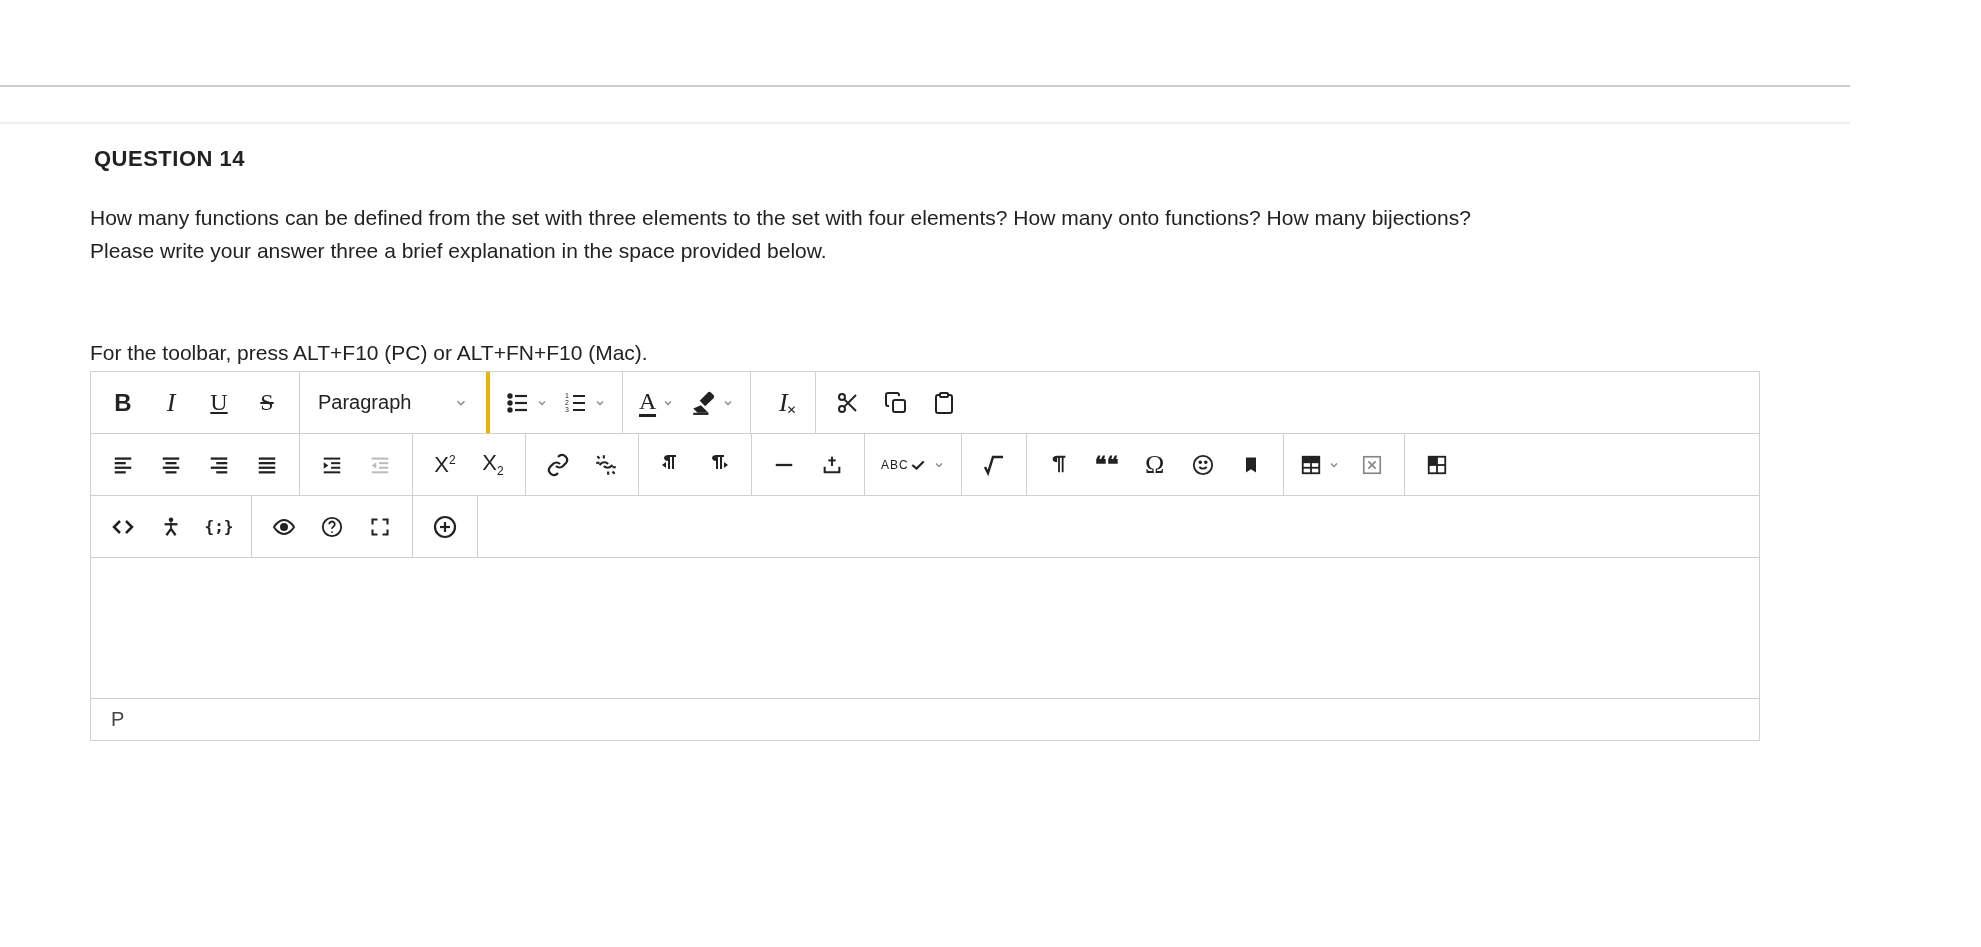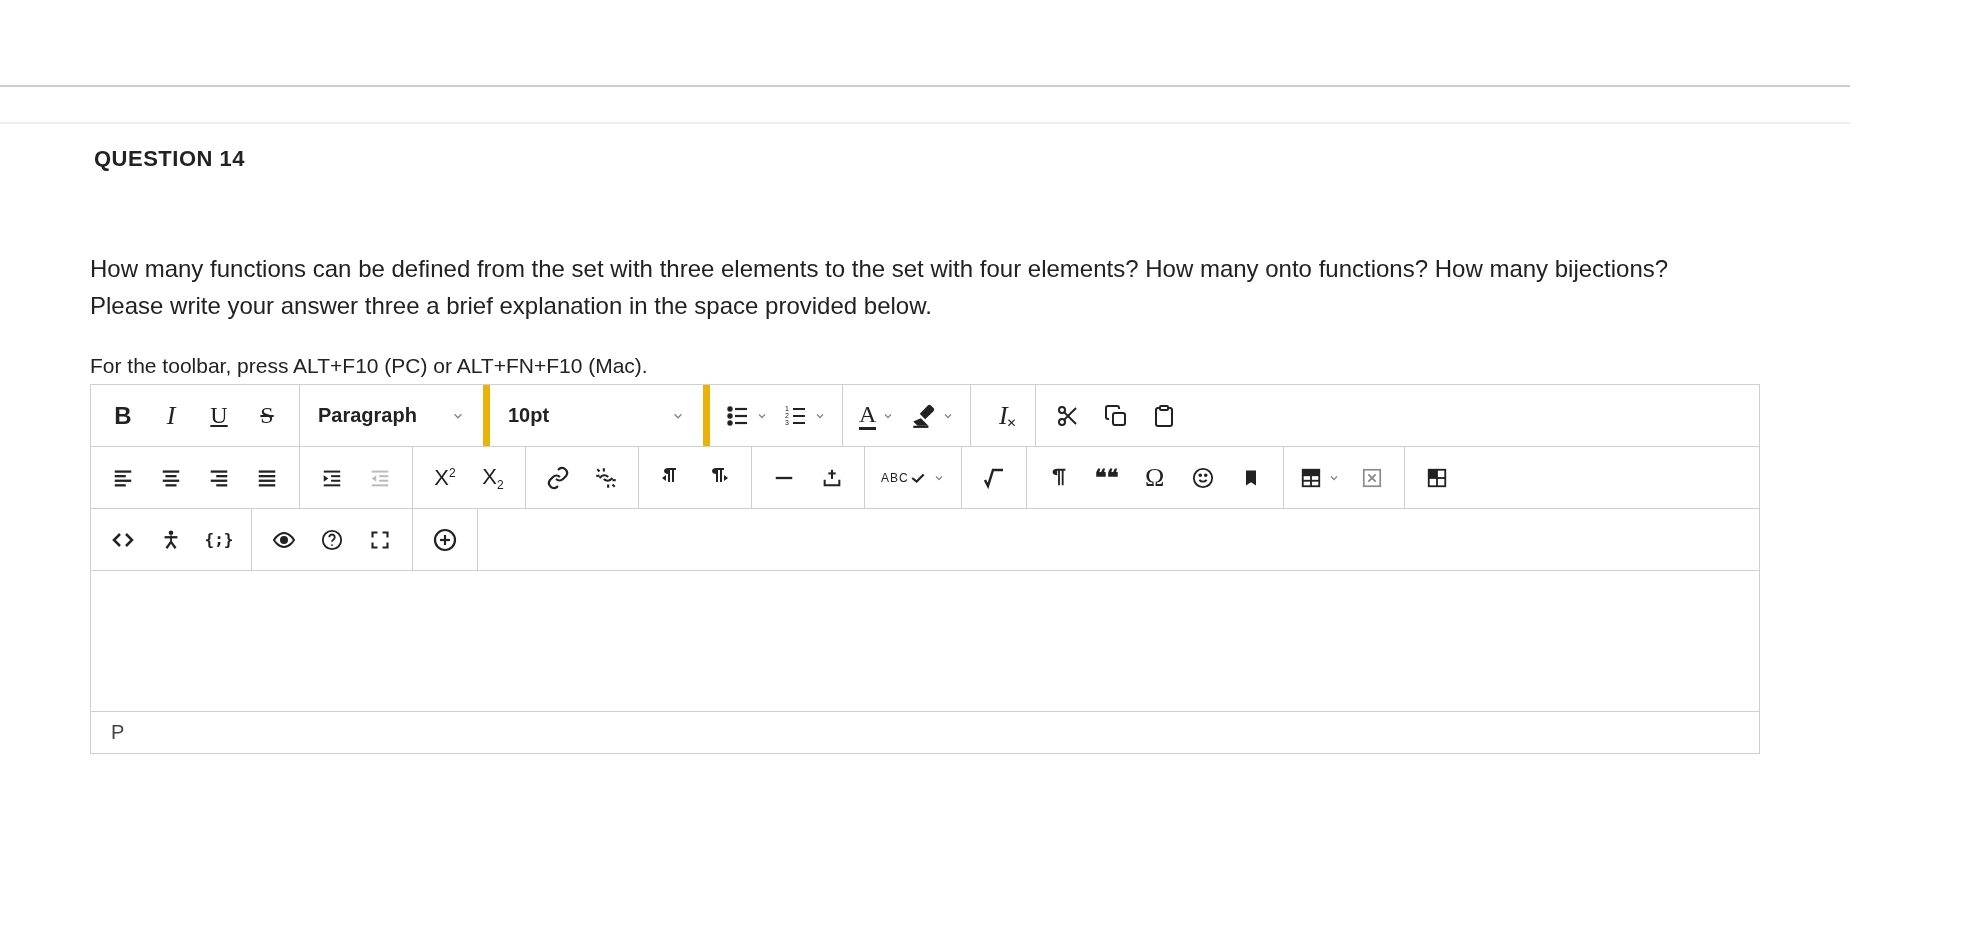--- a/index.html
+++ b/index.html
@@ -2,28 +2,28 @@
 <html><head>
 <meta charset="utf-8">
 <style>
 * { box-sizing: border-box; margin: 0; padding: 0; }
 body { font-family: -apple-system, BlinkMacSystemFont, "Segoe UI", Helvetica, Arial, sans-serif; color: #222; background: #fff; }
 .page { width: 1850px; }
 .hr-top { border: none; border-top: 2px solid #ccc; margin-top: 85px; }
 .hr-sub { border: none; border-top: 2px solid #eee; margin-top: 35px; }
 .content { padding: 18px 90px 0 90px; }
 .qtitle { font-weight: 700; font-size: 22px; letter-spacing: .5px; padding: 4px 0 30px 4px; }
-.qbody { font-size: 24px; line-height: 1.55; padding: 0 0 30px 0; margin-top: 48px; }
-.toolbar-hint { font-size: 21px; padding: 0 0 6px 0; }
+.qbody { font-size: 21px; line-height: 1.55; padding: 0 0 30px 0; }
+.toolbar-hint { font-size: 21px; padding: 0 0 6px 0; margin-top: 44px; }
 .editor { border: 1px solid #cfcfcf; margin-top: 0px; }
 .row { display: flex; align-items: stretch; border-bottom: 1px solid #cfcfcf; height: 62px; }
 .group { display: flex; align-items: center; border-right: 1px solid #cfcfcf; padding: 0 8px; }
 .group:last-child { border-right: none; }
 .btn { width: 48px; height: 48px; display: flex; align-items: center; justify-content: center; color: #222; font-size: 22px; cursor: pointer; border-radius: 3px; }
-.sel { display: flex; align-items: center; height: 100%; padding: 0 18px 0 18px; border-right: 7px solid #eab308; gap: 27px; cursor: pointer; font-size: 20px; min-width: 190px; font-weight: bold; }
+.sel { display: flex; align-items: center; height: 100%; padding: 0 18px 0 18px; border-right: 4px solid #eab308; gap: 27px; cursor: pointer; font-size: 20px; min-width: 190px; }
 .sel .lbl { flex: 1; }
 .chev { color: #888; }
 .combo { display: flex; align-items: center; gap: 6px; padding: 0 8px; cursor: pointer; }
 .canvas { height: 140px; }
 .status { height: 42px; display: flex; align-items: center; padding: 0 20px; font-size: 20px; color: #444; border-top: 1px solid #cfcfcf;}
 svg { display: block; }
 .txtA { font-family: "Times New Roman", serif; font-size: 24px; }
 .hl-under { border-bottom: 3px solid #222; padding-bottom: 1px; display:inline-block; line-height:1;}
 .smallcode { font-family: Menlo, monospace; font-size: 16px; font-weight: 600; }
 </style>
@@ -59,28 +59,20 @@
             </div>
         </div>
         <div class="sel">
           <span class="lbl">Paragraph</span>
           <span class="chev">
               <svg width="14" height="14" viewBox="0 0 24 24" stroke="#888" stroke-width="2.5" fill="none">
                 <polyline points="6 9 12 15 18 9"></polyline>
               </svg>
             </span>
         </div>
-        <div class="sel" style="min-width:220px">
-          <span class="lbl">10pt</span>
-          <span class="chev">
-              <svg width="14" height="14" viewBox="0 0 24 24" stroke="#888" stroke-width="2.5" fill="none">
-                <polyline points="6 9 12 15 18 9"></polyline>
-              </svg>
-            </span>
-        </div>
         <div class="group">
           <div class="combo">
             <span>
                 <svg width="24" height="24" viewBox="0 0 24 24" stroke="#222" stroke-width="2.2" fill="#222">
                   <circle cx="4" cy="5" r="1.6"></circle>
                   <circle cx="4" cy="12" r="1.6"></circle>
                   <circle cx="4" cy="19" r="1.6"></circle>
                   <line x1="9" y1="5" x2="21" y2="5"></line>
                   <line x1="9" y1="12" x2="21" y2="12"></line>
                   <line x1="9" y1="19" x2="21" y2="19"></line>

